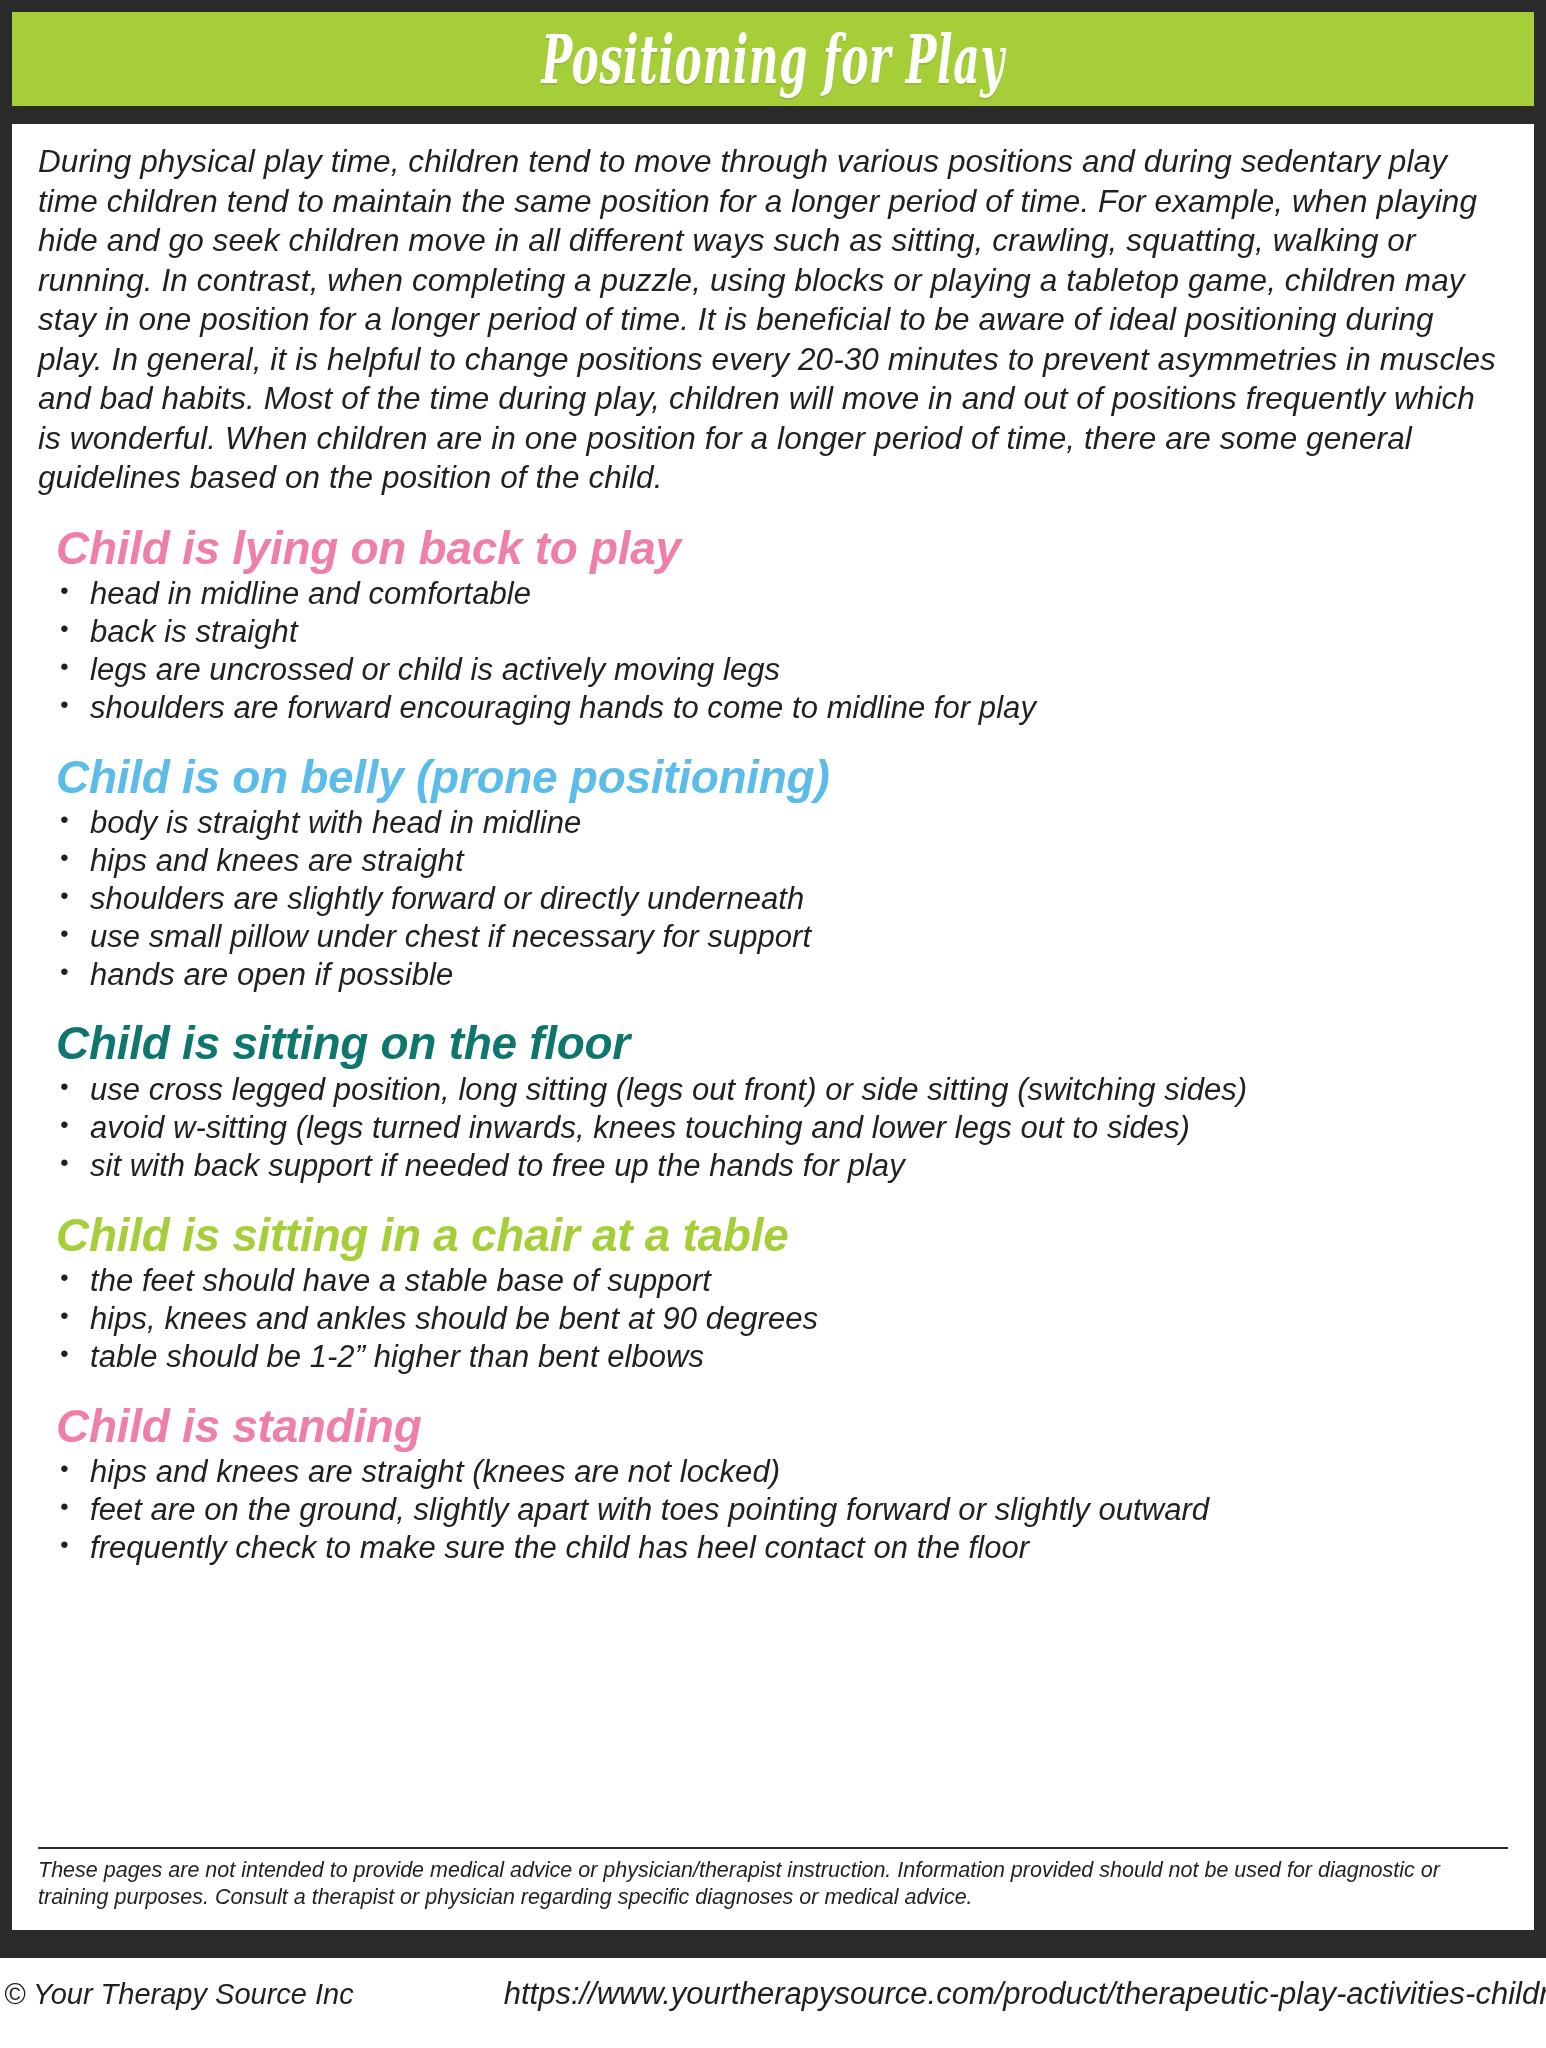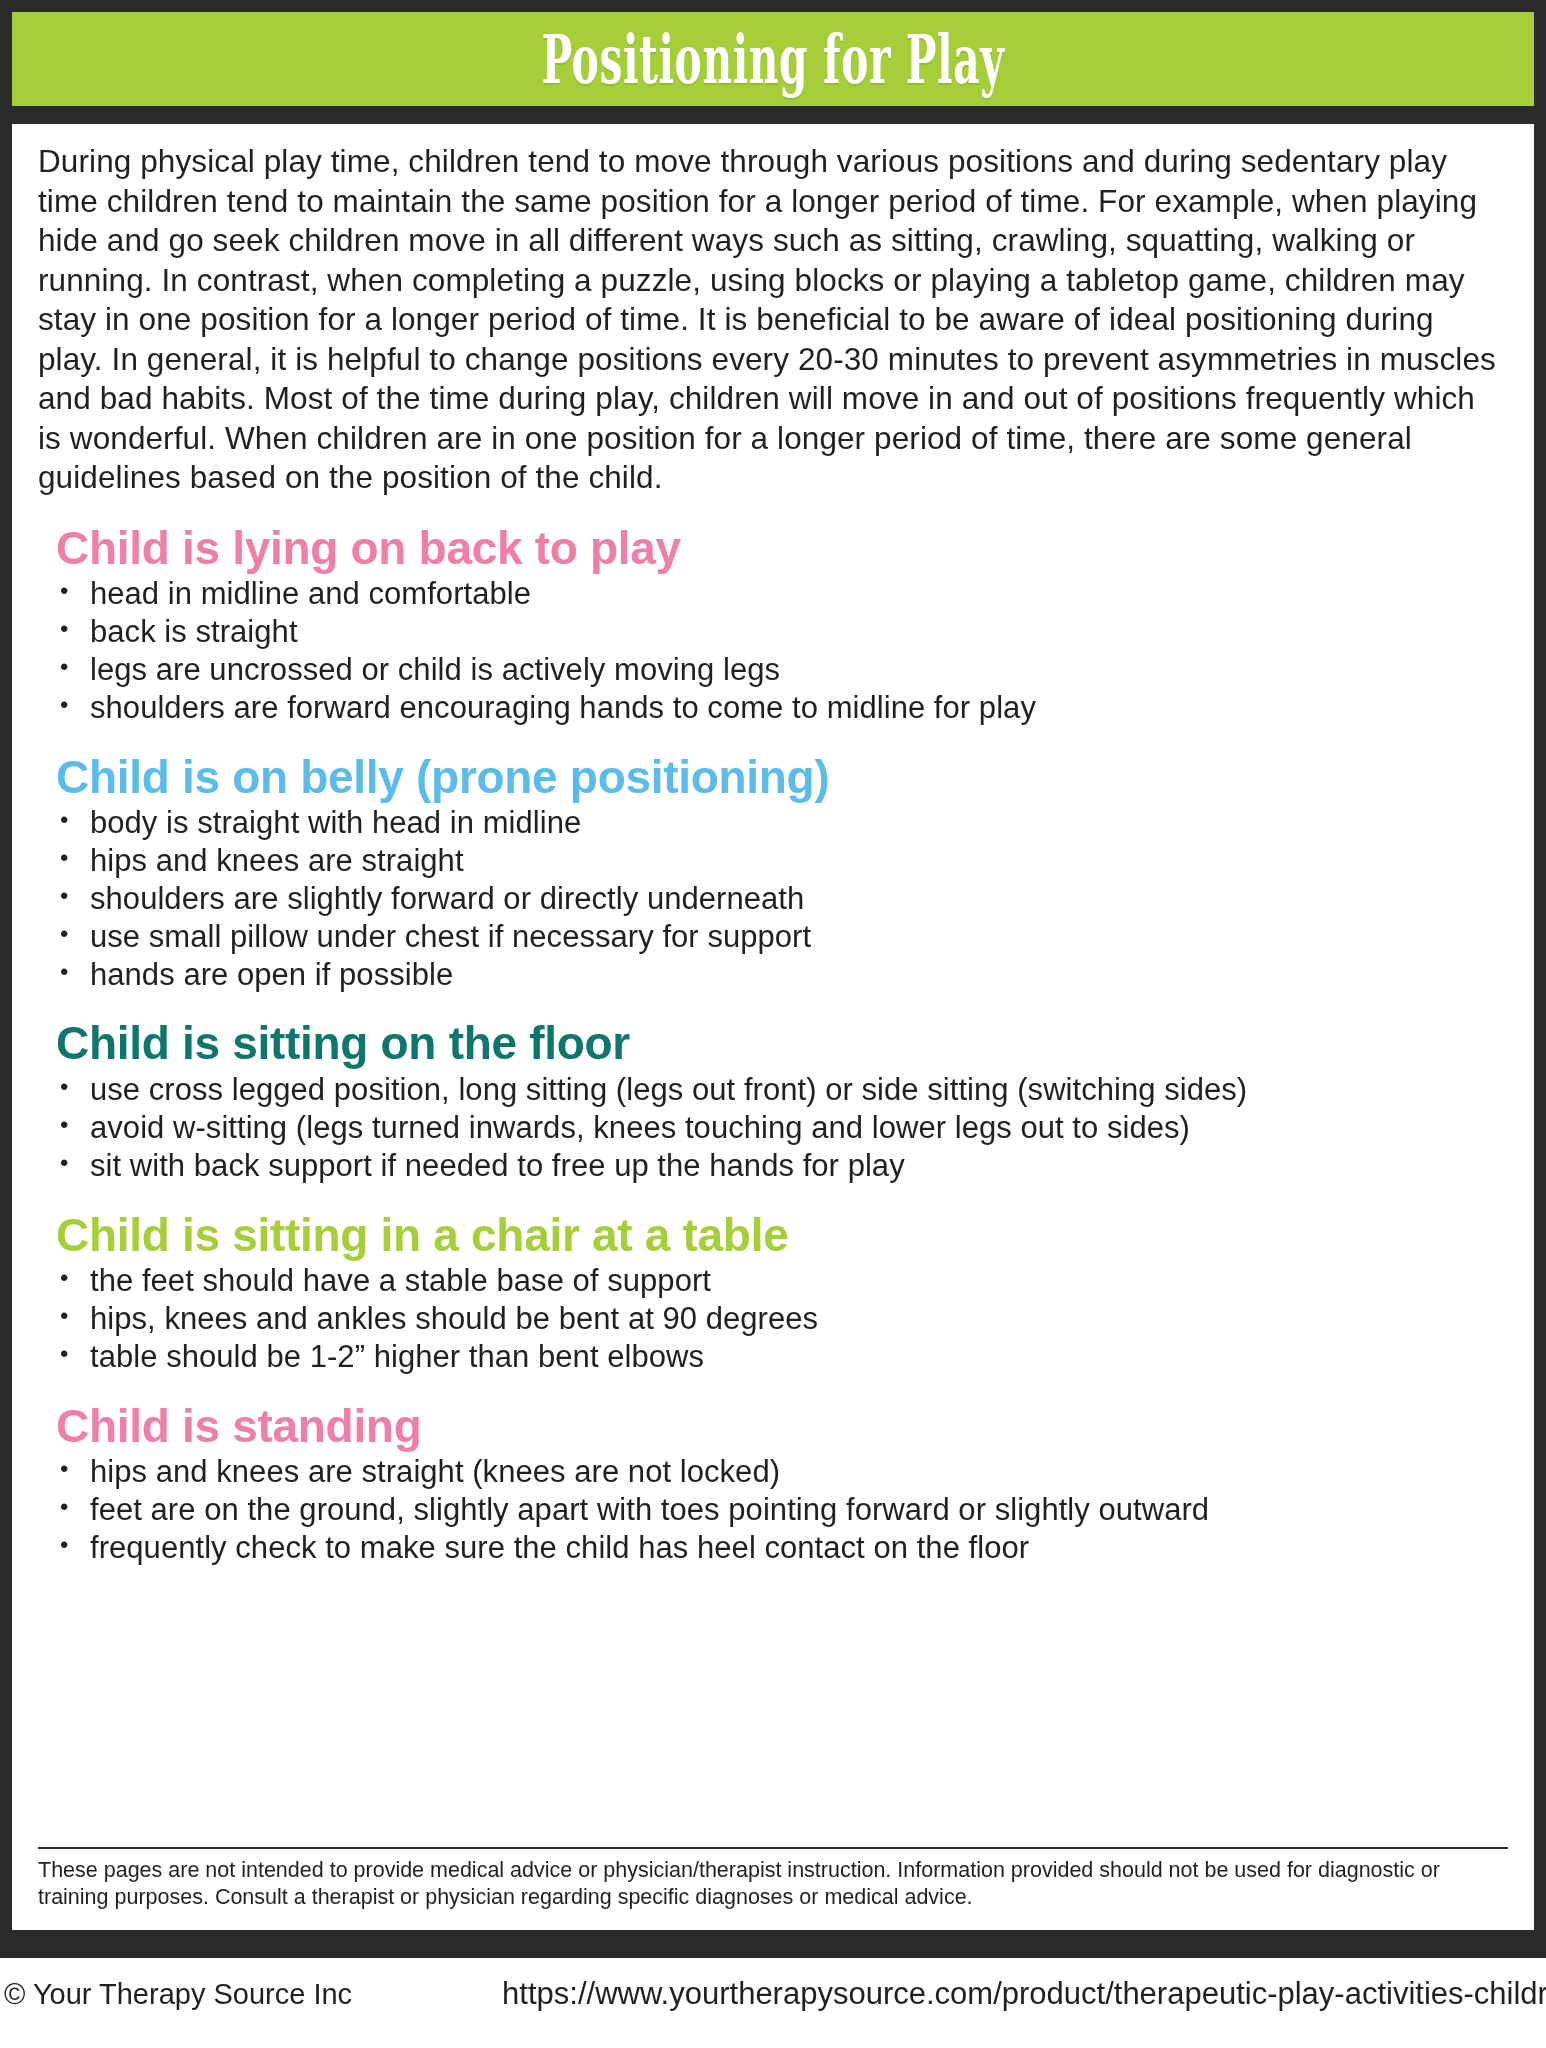--- a/index.html
+++ b/index.html
@@ -8,20 +8,21 @@
     background: #ffffff;
   }
   .page {
     position: relative;
     width: 1546px;
     height: 2048px;
     background: #ffffff;
     font-family: "Liberation Sans Narrow", "Liberation Sans", sans-serif;
     overflow: hidden;
     box-sizing: border-box;
+    font-style: italic;
   }
 
   
   .outer-frame {
     position: absolute;
     left: 0; top: 0;
     width: 1546px;
     height: 1958px;
     background: #2b2b2b;
     box-sizing: border-box;

